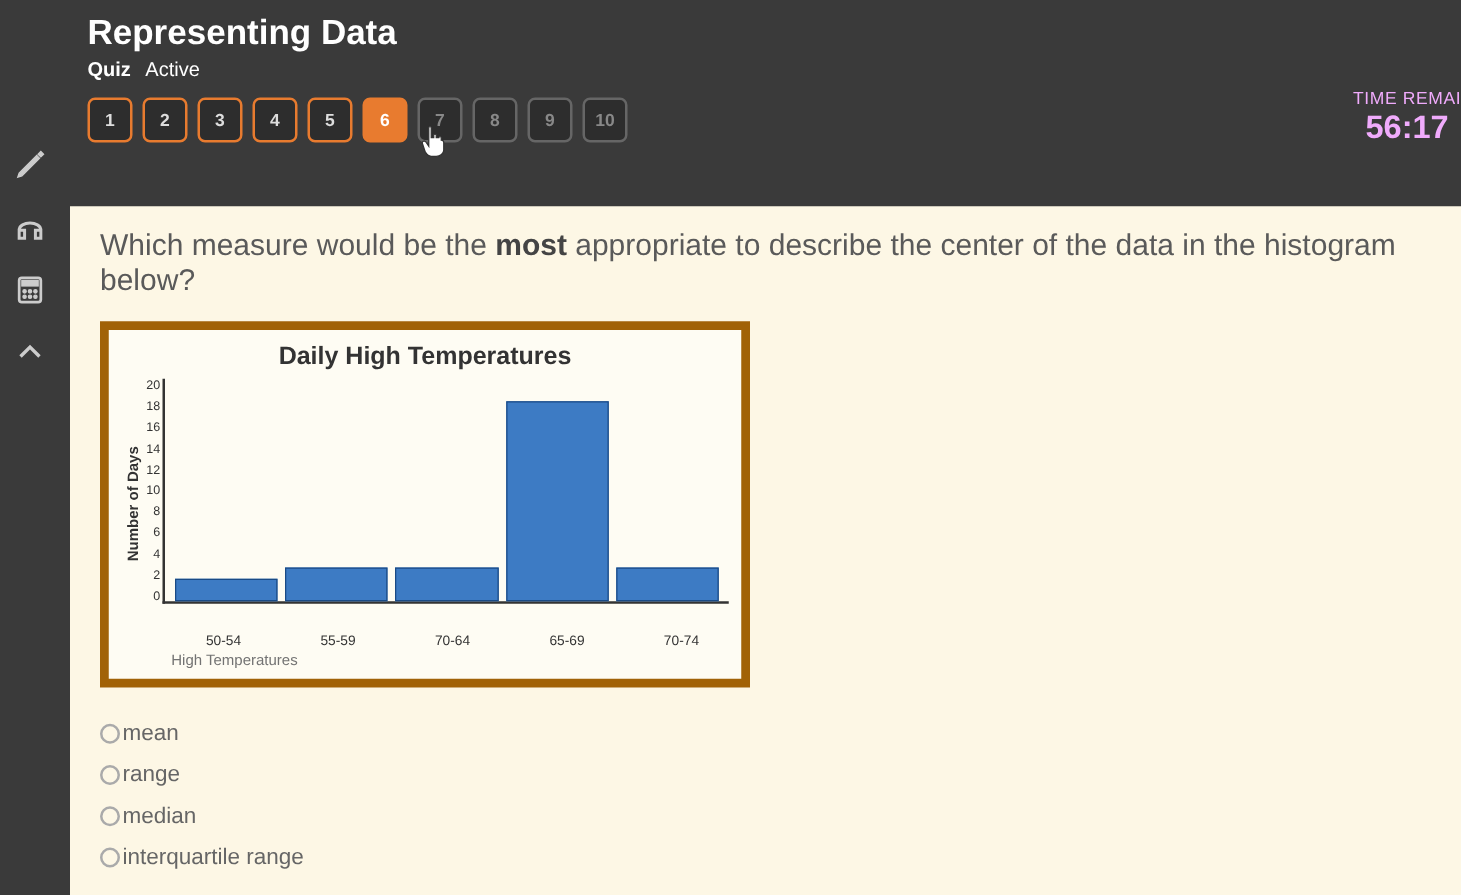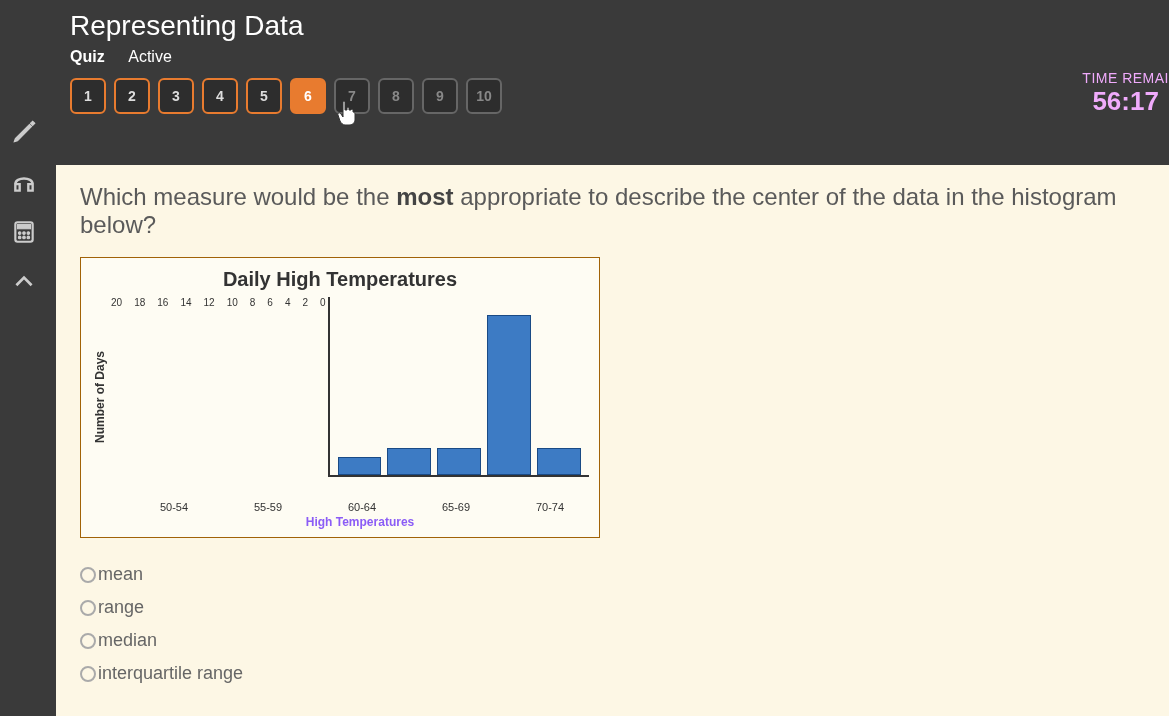--- a/index.html
+++ b/index.html
@@ -10,29 +10,29 @@
     height: 716px;
     overflow: hidden;
     position: relative;
   }
   .header {
     padding: 10px 0 0 70px;
     color: #fff;
   }
   .header h1 {
     font-size: 28px;
-    font-weight: normal;
+    font-weight: bold;
     margin-bottom: 6px;
   }
   .header .subhead {
     font-size: 16px;
   }
   .header .subhead .quiz {
     font-weight: bold;
-    margin-right: 20px;
+    margin-right: 8px;
   }
   .nav-row {
     display: flex;
     align-items: center;
     padding: 12px 0 12px 70px;
     position: relative;
   }
   .qnav {
     display: flex;
     gap: 8px;
@@ -110,21 +110,21 @@
     color: #444;
   }
   .question {
     font-size: 24px;
     color: #5a5a5a;
     margin-bottom: 18px;
   }
   .question strong { font-weight: bold; color: #444; }
   .chart-box {
     width: 520px;
-    border: 1px solid #a16207;
+    border: 7px solid #a16207;
     background: #fefcf3;
     padding: 10px 10px 8px 10px;
     margin-bottom: 20px;
   }
   .chart-title {
     text-align: center;
     font-size: 20px;
     font-weight: bold;
     color: #333;
     margin-bottom: 6px;
@@ -137,28 +137,27 @@
     writing-mode: vertical-rl;
     transform: rotate(180deg);
     font-size: 12px;
     font-weight: bold;
     color: #333;
     text-align: center;
     padding: 0 2px;
   }
   .yticks {
     display: flex;
-    flex-direction: row;
+    flex-direction: column;
     justify-content: space-between;
     font-size: 10px;
     color: #333;
     text-align: right;
     padding: 0 2px 0 2px;
     height: 180px;
-    gap: 12px;
   }
   .plot {
     position: relative;
     flex: 1;
     border-left: 2px solid #333;
     border-bottom: 2px solid #333;
     height: 180px;
     margin-top: 0;
   }
   .bars {
@@ -178,24 +177,23 @@
   .xticks {
     display: flex;
     padding-left: 44px;
     font-size: 11px;
     color: #333;
     margin-top: 4px;
     gap: 16px;
   }
   .xticks span { flex: 1; text-align: center; }
   .xlabel {
-    text-align: center;
     font-size: 12px;
-    font-weight: bold;
-    color: #8b5cf6;
+    font-weight: normal;
+    color: #737373;
     margin-top: 2px;
     padding-left: 40px;
   }
   .options {
     margin-top: 12px;
   }
   .option {
     display: flex;
     align-items: center;
     gap: 2px;
@@ -305,21 +303,21 @@
             <div class="bar" style="height: 15%;"></div>
             <div class="bar" style="height: 15%;"></div>
             <div class="bar" style="height: 90%;"></div>
             <div class="bar" style="height: 15%;"></div>
           </div>
       </div>
     </div>
     <div class="xticks" id="xticks">
         <span>50-54</span>
         <span>55-59</span>
-        <span>60-64</span>
+        <span>70-64</span>
         <span>65-69</span>
         <span>70-74</span>
       </div>
     <div class="xlabel">High Temperatures</div>
   </div>
 
   <div class="options" id="options">
       <div class="option">
         <div class="radio"></div>
         <span>mean</span>

